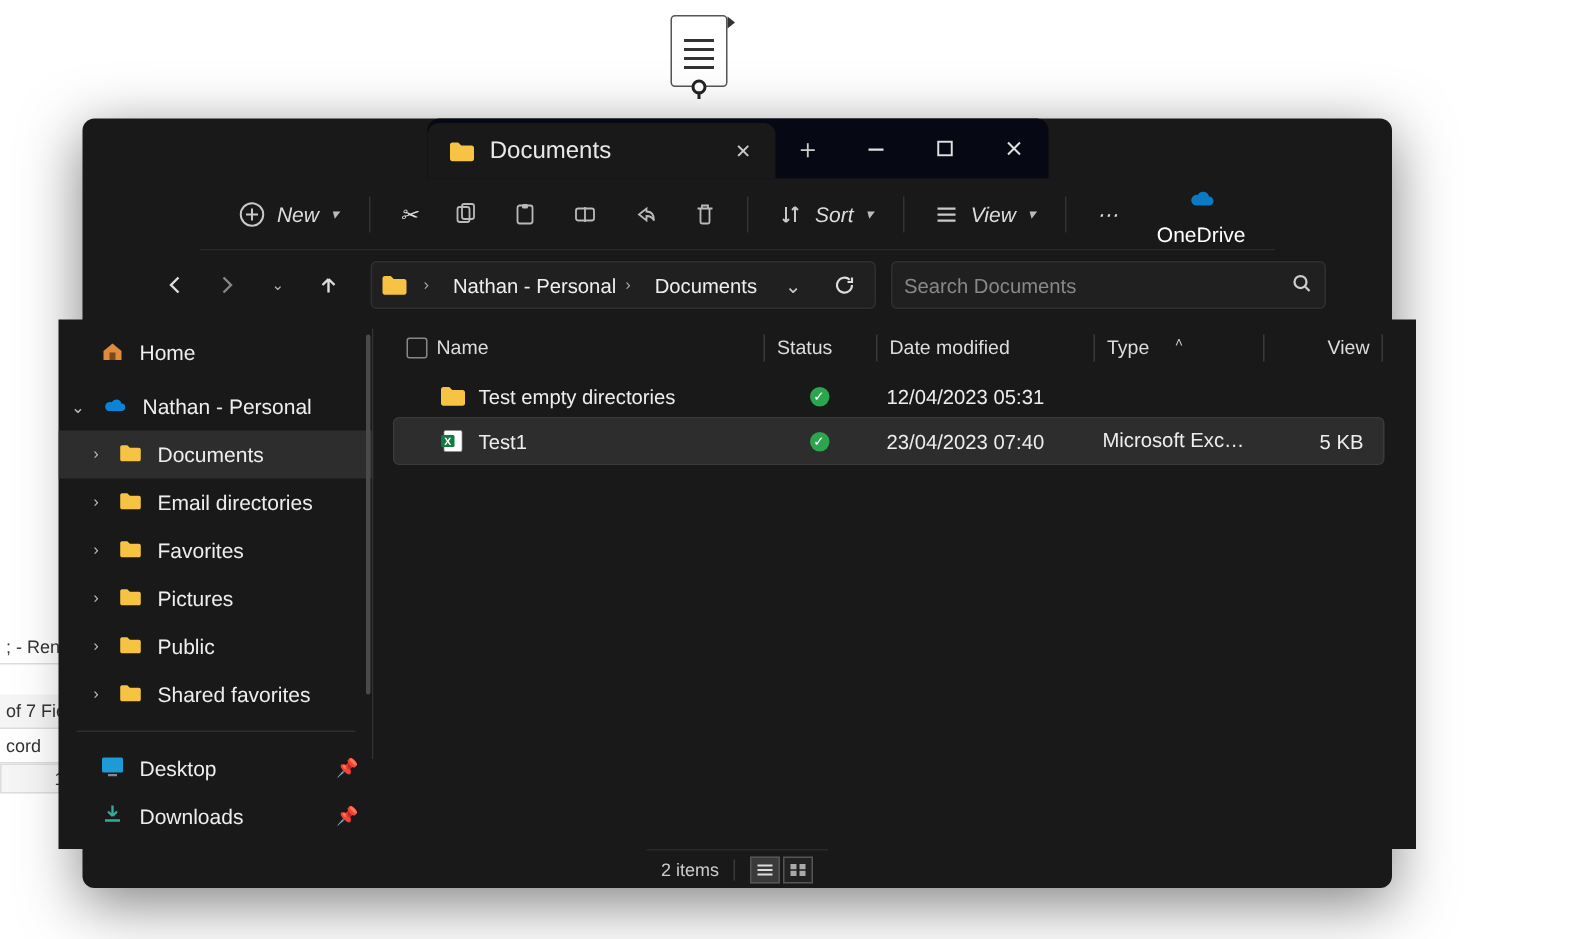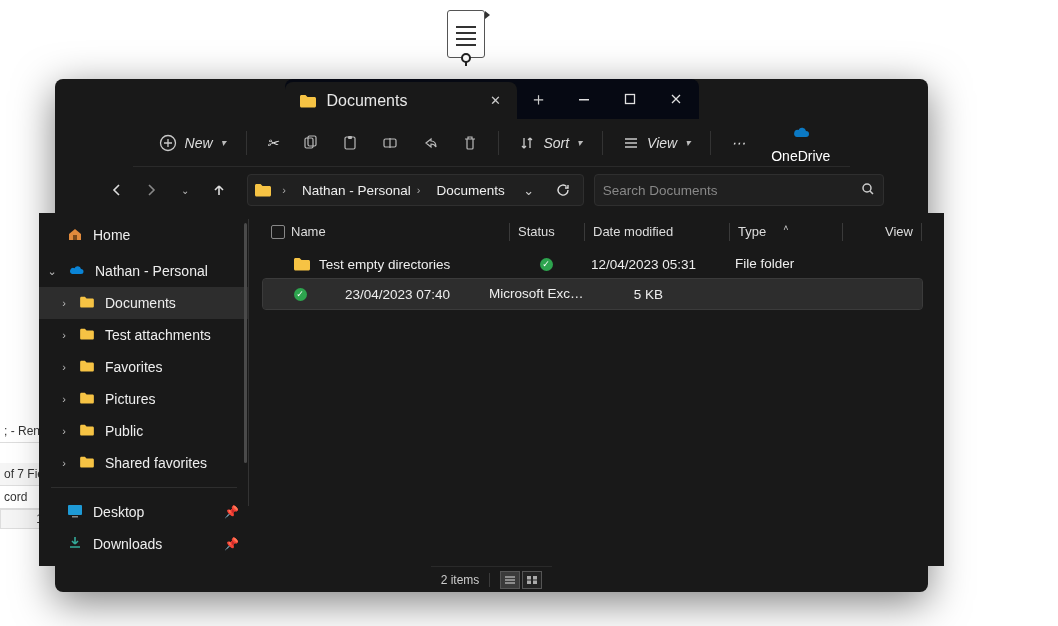--- a/index.html
+++ b/index.html
@@ -339,21 +339,21 @@
         <span><svg width="16" height="12" viewBox="0 0 18 14">
               <path d="M1 2.5C1 1.7 1.7 1 2.5 1h4l2 2h7c.8 0 1.5.7 1.5 1.5V12c0 .8-.7 1.5-1.5 1.5h-13C1.7 13.5 1 12.8 1 12V2.5z" fill="#f6c344"></path>
             </svg></span>
         <span>Documents</span>
       </div>
       <div class="side-item lvl2">
         <span class="exp">›</span>
         <span><svg width="16" height="12" viewBox="0 0 18 14">
               <path d="M1 2.5C1 1.7 1.7 1 2.5 1h4l2 2h7c.8 0 1.5.7 1.5 1.5V12c0 .8-.7 1.5-1.5 1.5h-13C1.7 13.5 1 12.8 1 12V2.5z" fill="#f6c344"></path>
             </svg></span>
-        <span>Test attachments</span>
+        <span>Email directories</span>
       </div>
       <div class="side-item lvl2">
         <span class="exp">›</span>
         <span><svg width="16" height="12" viewBox="0 0 18 14">
               <path d="M1 2.5C1 1.7 1.7 1 2.5 1h4l2 2h7c.8 0 1.5.7 1.5 1.5V12c0 .8-.7 1.5-1.5 1.5h-13C1.7 13.5 1 12.8 1 12V2.5z" fill="#f6c344"></path>
             </svg></span>
         <span>Favorites</span>
       </div>
       <div class="side-item lvl2">
         <span class="exp">›</span>
@@ -435,27 +435,37 @@
                 </svg>
               </span>
             <span>Test empty directories</span>
           </div>
           <div class="fc status">
               <span class="status-dot">✓</span>
             </div>
           <div class="fc date">
               <span>12/04/2023 05:31</span>
             </div>
-          <div class="fc type">File folder</div>
           <div class="fc size">
               <span></span>
             </div>
         </div>
 
         <div class="file-row sel">
+          <div class="fc name">
+            <span style="width:14px"></span>
+            <span class="file-ico">
+                <svg width="18" height="18">
+                  <rect x="3" y="2" width="12" height="14" rx="1" fill="#fff" stroke="#888" stroke-width="0.5"></rect>
+                  <rect x="1" y="5" width="9" height="8" rx="1" fill="#107c41"></rect>
+                  <text x="5.5" y="11.5" font-size="7" fill="#fff" text-anchor="middle" font-weight="bold">X</text>
+                </svg>
+              </span>
+            <span>Test1</span>
+          </div>
           <div class="fc status">
               <span class="status-dot">✓</span>
             </div>
           <div class="fc date">
               <span>23/04/2023 07:40</span>
             </div>
           <div class="fc type">Microsoft Excel W...</div>
           <div class="fc size">
               <span>5 KB</span>
             </div>

